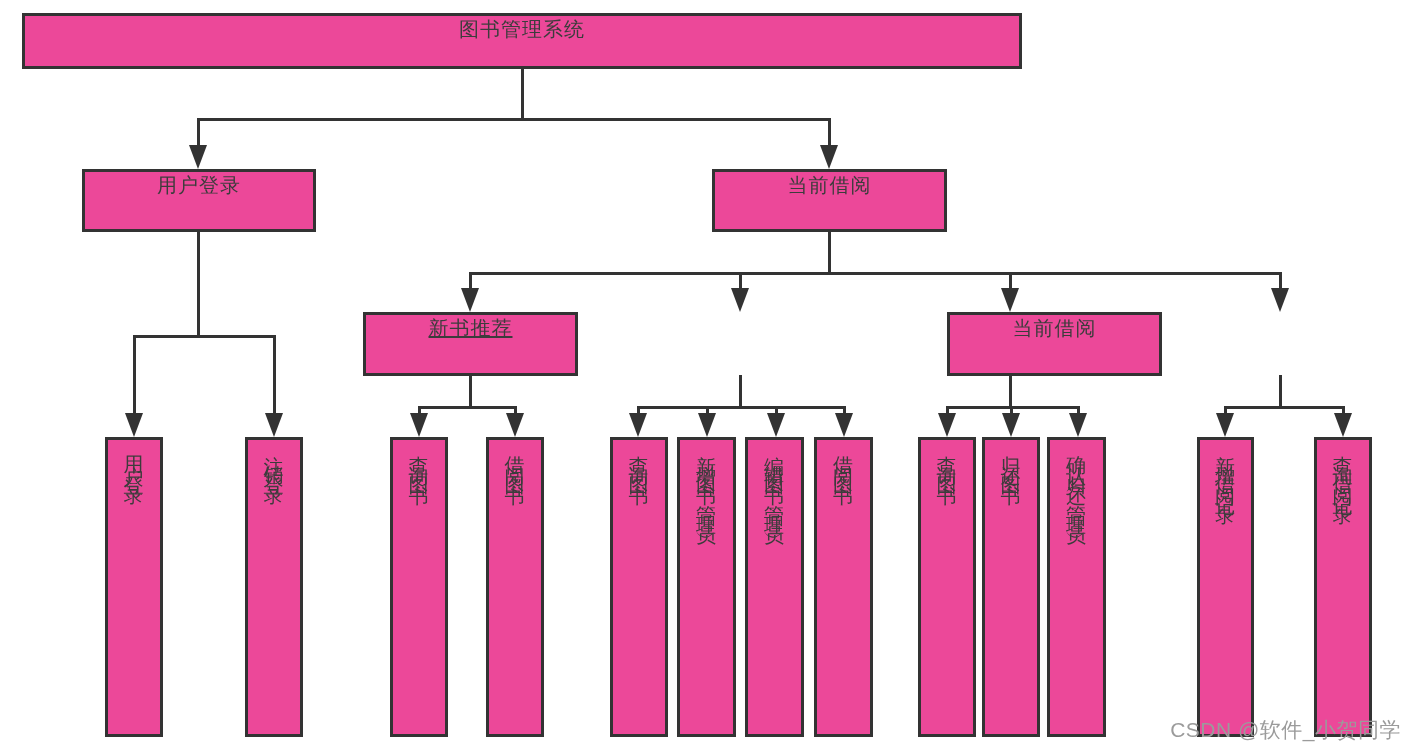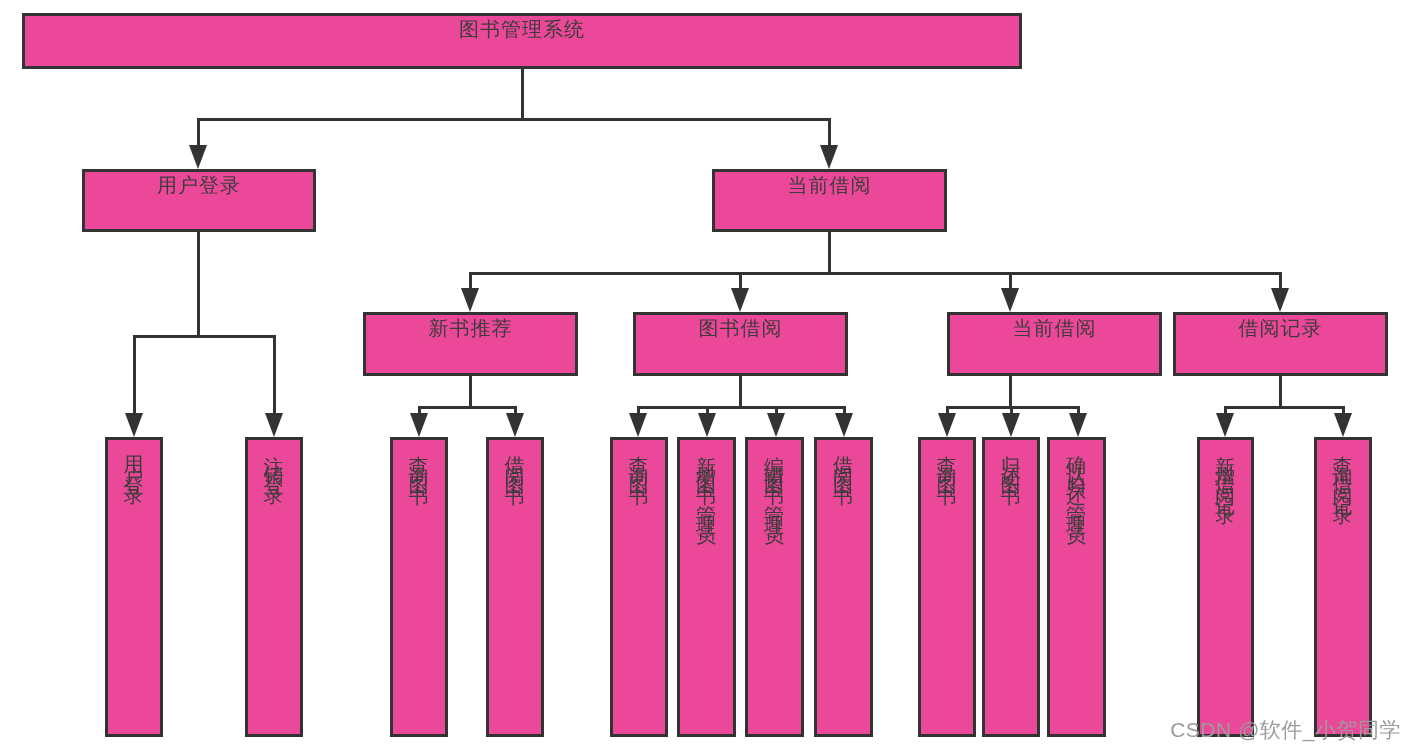--- a/index.html
+++ b/index.html
@@ -121,31 +121,25 @@
     <div class="arrow-head" style="left: 1334px; top: 413px;"></div>
     <div class="box box-h" style="left: 22px; top: 13px; width: 1000px; height: 56px;">
       <span class="label">图书管理系统</span>
     </div>
     <div class="box box-h" style="left: 82px; top: 169px; width: 234px; height: 63px;">
       <span class="label">用户登录</span>
     </div>
     <div class="box box-h" style="left: 712px; top: 169px; width: 235px; height: 63px;">
       <span class="label">当前借阅</span>
     </div>
-    <div class="box box-h" style="left: 363px; top: 312px; width: 215px; height: 64px;">
+    <div class="box box-h" style="left: 363px; top: 312px; width: 215px; height: 64px; text-decoration: underline;">
       <span class="label">新书推荐</span>
-    </div>
-    <div class="box box-h" style="left: 633px; top: 312px; width: 215px; height: 64px;">
-      <span class="label">图书借阅</span>
     </div>
     <div class="box box-h" style="left: 903px; top: 312px; width: 215px; height: 64px; margin-left: 44px;">
       <span class="label">当前借阅</span>
-    </div>
-    <div class="box box-h" style="left: 1173px; top: 312px; width: 215px; height: 64px;">
-      <span class="label">借阅记录</span>
     </div>
     <div class="box box-v" style="left: 105px; top: 437px; width: 58px; height: 300px;">
       <span class="label">用户登录</span>
     </div>
     <div class="box box-v" style="left: 245px; top: 437px; width: 58px; height: 300px;">
       <span class="label">注销登录</span>
     </div>
     <div class="box box-v" style="left: 390px; top: 437px; width: 58px; height: 300px;">
       <span class="label">查询图书</span>
     </div>

